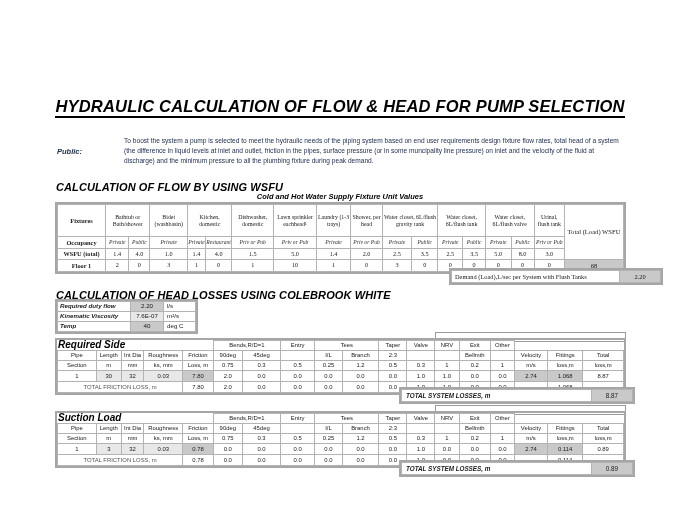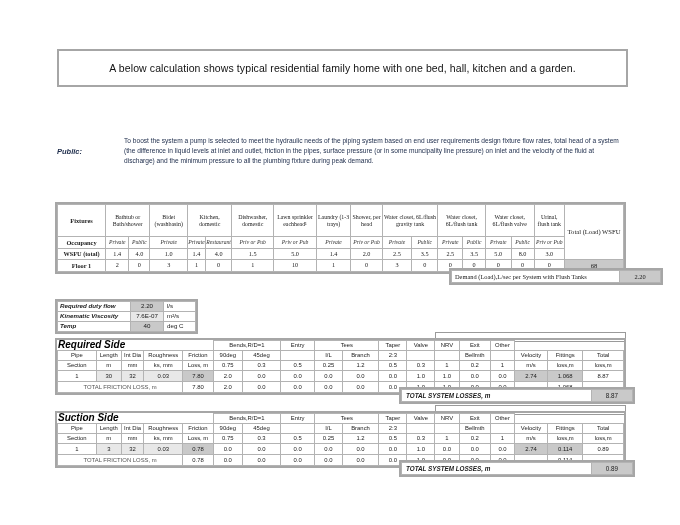--- a/index.html
+++ b/index.html
@@ -108,28 +108,30 @@
   .calc-tbl .rowv{font-size:5.9px;}
   .calc-tbl .lbl-total{text-align:center;font-size:5.9px;color:#555;}
   .nb{border:none;background:transparent;}
   .sys-lbl{text-align:left;padding-left:4px;font-style:italic;font-weight:bold;font-size:6.3px;}
 </style>
 </head>
 <body>
 
 <div class="page">
 
-  <div class="banner">
-    <div class="banner-text">A below calculation shows typical residential family home with one bed, hall, kitchen and a garden.</div>
+
+  <div class="main-title">
+    <span>HYDRAULIC CALCULATION OF FLOW &amp; HEAD FOR PUMP SELECTION</span>
   </div>
-
 
   <div class="purpose-label">Public:</div>
   <div class="purpose-body">To boost the system a pump is selected to meet the hydraulic needs of the piping system based on end user requirements design fixture flow rates, total head of a system (the difference in liquid levels at inlet and outlet, friction in the pipes, surface pressure (or in some muncipality line pressure) on inlet and the velocity of the fluid at discharge) and the minimum pressure to all the plumbing fixture during peak demand.</div>
 
+  <div class="sec-head" id="sec-flow">CALCULATION OF FLOW BY USING WSFU</div>
+  <div class="tbl-caption">Cold and Hot Water Supply Fixture Unit Values</div>
 
   <table id="wsfu-table" class="outer-frame">
     <tbody>
         <tr>
           <td class="rowlab" style="width: 47px; height: 31px;">Fixtures</td>
           <td class="hdr" colspan="2" style="padding: 1px;">Bathtub or Bath/shower</td>
           <td class="hdr" colspan="1" style="padding: 1px;">Bidet (washbasin)</td>
           <td class="hdr" colspan="2" style="padding: 1px;">Kitchen, domestic</td>
           <td class="hdr" colspan="1" style="padding: 1px;">Dishwasher, domestic</td>
           <td class="hdr" colspan="1" style="padding: 1px;">Lawn sprinkler eachhead¹</td>
@@ -204,20 +206,21 @@
 
   <table id="demand-table" class="outer-frame">
     <tbody>
         <tr>
       <td class="dlabel">Demand (Load),L/sec per System with Flush Tanks</td>
       <td class="dval shade">2.20</td>
     </tr>
   </tbody>
     </table>
 
+  <div class="sec-head" id="sec-head-losses">CALCULATION OF HEAD LOSSES USING COLEBROOK WHITE</div>
 
   <table id="duty-table" class="outer-frame">
     <tbody>
         <tr>
           <td class="k">Required duty flow</td>
           <td class="v shade">2.20</td>
           <td class="u">l/s</td>
         </tr>
         <tr>
           <td class="k">Kinematic Viscosity</td>
@@ -329,21 +332,21 @@
   </table>
   <table id="discharge-sys" class="outer-frame" style="left:401px;top:389px;">
     <tbody>
         <tr>
       <td class="sys-lbl" style="width:185px;height:11px;">TOTAL  SYSTEM LOSSES, m</td>
       <td class="shade" style="width:40px;font-size:6.3px;">8.87</td>
     </tr>
   </tbody>
     </table>
 
-  <div class="side-head" id="suction-head">Suction Side</div>
+  <div class="side-head" id="suction-head">Suction Load</div>
   <div class="fit-box" id="suction-fitbox" style="left:435px;top:405px;width:189px;height:8px;"></div>
   <table class="calc-tbl outer-frame" id="suction-table" style="left:57px;top:413px;width:567px;">
     <tbody>
         <tr>
           <td class="nb" colspan="5" style="height: 9px;"></td>
           <td class="h1" colspan="2" style="height: 9px;">Bends,R/D=1</td>
           <td class="h1" colspan="1" style="height: 9px;">Entry</td>
           <td class="h1" colspan="2" style="height: 9px;">Tees</td>
           <td class="h1" colspan="1" style="height: 9px;">Taper</td>
           <td class="h1" colspan="1" style="height: 9px;">Valve</td>

